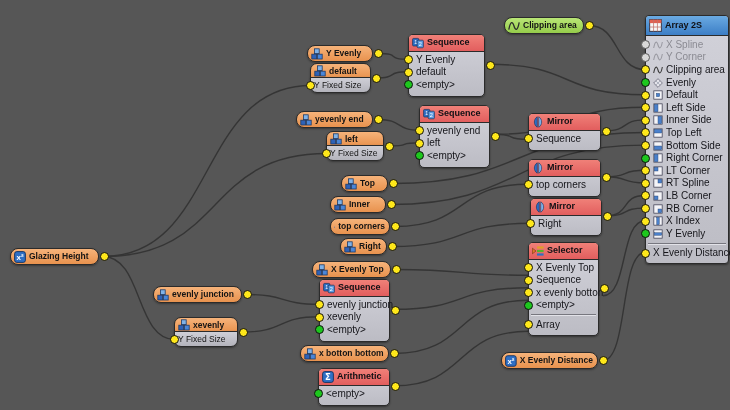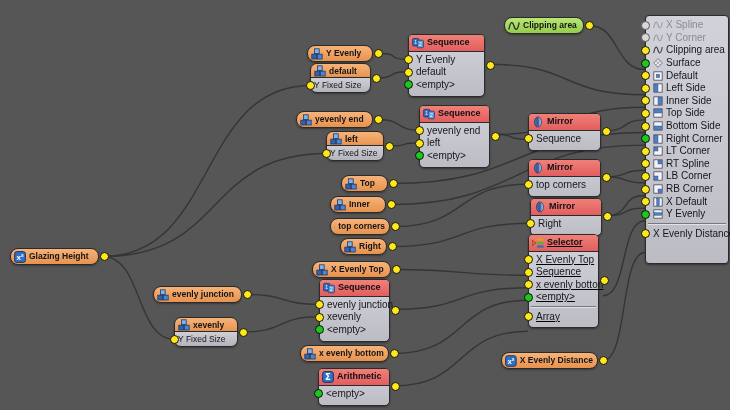--- a/index.html
+++ b/index.html
@@ -184,21 +184,21 @@
       <span class="outtab"></span>
         <span class="dot y" style="right:-10px;top:50%;margin-top:-4.5px;"></span>
       </div>
       <div class="node" style="left: 300px; top: 345px; width: 89px;">
         <div class="pill ">
           <svg width="12" height="12" viewBox="0 0 12 12">
             <rect x="3.4" y="0.8" width="4.8" height="4.8" fill="#7fb2e8" stroke="#1d3a66" stroke-width="0.8"></rect>
             <rect x="0.8" y="6.2" width="4.8" height="4.8" fill="#2e62b8" stroke="#1d3a66" stroke-width="0.8"></rect>
             <rect x="6.4" y="6.2" width="4.8" height="4.8" fill="#4a86d8" stroke="#1d3a66" stroke-width="0.8"></rect>
           </svg>
-          <span class="lbl">x evenly bottom</span>
+          <span class="lbl">x botton bottom</span>
         </div>
       <span class="outtab"></span>
         <span class="dot y" style="right:-10px;top:50%;margin-top:-4.5px;"></span>
       </div>
       <div class="node" style="left: 501px; top: 352px; width: 97px;">
         <div class="pill ">
           <svg width="12" height="12" viewBox="0 0 12 12">
             <rect x="0.6" y="0.6" width="10.8" height="10.8" rx="2.2" fill="#2f6fc4" stroke="#12305e" stroke-width="0.9"></rect>
             <text x="6" y="8.8" font-size="8" font-weight="bold" fill="#fff" text-anchor="middle" font-family="Liberation Sans, sans-serif">x²</text>
           </svg>
@@ -373,21 +373,21 @@
       <div style="padding-top:2px">
             <div class="frow" style="height:12.5px">
               <span class="dot y" style="left:-5.5px;top:50%;margin-top:-4.5px;"></span>
               <span class="lbl">Right</span>
             </div>
           </div>
         </div>
       <span class="outtab"></span>
         <span class="dot y" style="right:-10px;top:50%;margin-top:-4.5px;"></span>
       </div>
-      <div class="node" style="left: 528px; top: 234px; width: 71px; text-decoration: underline;">
+      <div class="node" style="left: 528px; top: 242px; width: 71px;">
         <div class="fnode" style="height:91.5px">
       <div class="fhead">
             <svg width="12" height="12" viewBox="0 0 12 12">
               <path d="M0.4,3.2 L4,6 L0.4,8.8 Z" fill="#e07828" stroke="#5e2c08" stroke-width="0.5"></path>
               <rect x="5" y="1.4" width="6.6" height="2.2" fill="#e0a028"></rect>
               <rect x="5" y="4.9" width="6.6" height="2.2" fill="#58b428"></rect>
               <rect x="5" y="8.4" width="6.6" height="2.2" fill="#3070c0"></rect>
             </svg>
             <span class="ttl">Selector</span>
           </div>
@@ -461,20 +461,30 @@
               <span class="dot g" style="left:-5.5px;top:50%;margin-top:-4.5px;"></span>
               <span class="lbl">&lt;empty&gt;</span>
             </div>
           </div>
         </div>
       <span class="outtab"></span>
         <span class="dot y" style="right:-10px;top:50%;margin-top:-4.5px;"></span>
       </div>
       <div class="node" style="left: 645px; top: 15px; width: 84px;">
         <div class="fnode" style="height:247.2px;border-radius:4px">
+      <div class="fhead blue">
+            <svg width="13" height="13" viewBox="0 0 12 12">
+              <rect x="0.6" y="0.6" width="10.8" height="10.8" fill="#f6f6f6" stroke="#334" stroke-width="0.9"></rect>
+              <rect x="0.6" y="0.6" width="10.8" height="3.2" fill="#e06050"></rect>
+              <line x1="4.2" y1="0.6" x2="4.2" y2="11.4" stroke="#c07068" stroke-width="0.7"></line>
+              <line x1="7.8" y1="0.6" x2="7.8" y2="11.4" stroke="#c07068" stroke-width="0.7"></line>
+              <line x1="0.6" y1="7.4" x2="11.4" y2="7.4" stroke="#c07068" stroke-width="0.7"></line>
+            </svg>
+            <span class="ttl">Array 2S</span>
+          </div>
       <div style="padding-top:3px">
             <div class="frow" style="height:12.6px">
               <span class="dot gray" style="left:-5.5px;top:50%;margin-top:-4.5px;"></span>
               <svg width="10" height="10" viewBox="0 0 12 12">
                 <path d="M0.8,9.6 C2.6,0.4 4.6,1.4 6,6 C7.4,10.6 9.4,11.6 11.2,2.4" fill="none" stroke="#9a9aa2" stroke-width="1.3"></path>
               </svg>
               <span class="lbl grayed">X Spline</span>
             </div>
             <div class="frow" style="height:12.6px">
               <span class="dot gray" style="left:-5.5px;top:50%;margin-top:-4.5px;"></span>
@@ -489,21 +499,21 @@
                 <path d="M0.8,9.6 C2.6,0.4 4.6,1.4 6,6 C7.4,10.6 9.4,11.6 11.2,2.4" fill="none" stroke="#3a3a3a" stroke-width="1.3"></path>
               </svg>
               <span class="lbl ">Clipping area</span>
             </div>
             <div class="frow" style="height:12.6px">
               <span class="dot g" style="left:-5.5px;top:50%;margin-top:-4.5px;"></span>
               <svg width="10" height="10" viewBox="0 0 12 12">
                 <path d="M6,0.8 L11.2,6 L6,11.2 L0.8,6 Z" fill="#e4e4ea" stroke="#556" stroke-width="0.8"></path>
                 <path d="M3.4,3.4 L8.6,8.6 M8.6,3.4 L3.4,8.6" stroke="#8890a0" stroke-width="0.7"></path>
               </svg>
-              <span class="lbl ">Surface</span>
+              <span class="lbl ">Evenly</span>
             </div>
             <div class="frow" style="height:12.6px">
               <span class="dot y" style="left:-5.5px;top:50%;margin-top:-4.5px;"></span>
               <svg width="10" height="10" viewBox="0 0 12 12">
                 <rect x="1" y="1" width="10" height="10" fill="#f4f4f8" stroke="#3c3c50" stroke-width="0.9"></rect>
                 <rect x="4" y="4" width="4" height="4" fill="#4a80cc" stroke="#27446f" stroke-width="0.5"></rect>
               </svg>
               <span class="lbl ">Default</span>
             </div>
             <div class="frow" style="height:12.6px">
@@ -521,21 +531,21 @@
                 <rect x="6" y="1.5" width="4.5" height="9" fill="#4a80cc" stroke="#27446f" stroke-width="0.5"></rect>
               </svg>
               <span class="lbl ">Inner Side</span>
             </div>
             <div class="frow" style="height:12.6px">
               <span class="dot y" style="left:-5.5px;top:50%;margin-top:-4.5px;"></span>
               <svg width="10" height="10" viewBox="0 0 12 12">
                 <rect x="1" y="1" width="10" height="10" fill="#f4f4f8" stroke="#3c3c50" stroke-width="0.9"></rect>
                 <rect x="1.5" y="1.5" width="9" height="4.5" fill="#4a80cc" stroke="#27446f" stroke-width="0.5"></rect>
               </svg>
-              <span class="lbl ">Top Side</span>
+              <span class="lbl ">Top Left</span>
             </div>
             <div class="frow" style="height:12.6px">
               <span class="dot y" style="left:-5.5px;top:50%;margin-top:-4.5px;"></span>
               <svg width="10" height="10" viewBox="0 0 12 12">
                 <rect x="1" y="1" width="10" height="10" fill="#f4f4f8" stroke="#3c3c50" stroke-width="0.9"></rect>
                 <rect x="1.5" y="6" width="9" height="4.5" fill="#4a80cc" stroke="#27446f" stroke-width="0.5"></rect>
               </svg>
               <span class="lbl ">Bottom Side</span>
             </div>
             <div class="frow" style="height:12.6px">
@@ -577,21 +587,21 @@
                 <rect x="6" y="6" width="4.5" height="4.5" fill="#4a80cc" stroke="#27446f" stroke-width="0.5"></rect>
               </svg>
               <span class="lbl ">RB Corner</span>
             </div>
             <div class="frow" style="height:12.6px">
               <span class="dot y" style="left:-5.5px;top:50%;margin-top:-4.5px;"></span>
               <svg width="10" height="10" viewBox="0 0 12 12">
                 <rect x="1" y="1" width="10" height="10" fill="#f4f4f8" stroke="#3c3c50" stroke-width="0.9"></rect>
                 <rect x="4.5" y="1.5" width="3" height="9" fill="#4a80cc" stroke="#27446f" stroke-width="0.5"></rect>
               </svg>
-              <span class="lbl ">X Default</span>
+              <span class="lbl ">X Index</span>
             </div>
             <div class="frow" style="height:12.6px">
               <span class="dot g" style="left:-5.5px;top:50%;margin-top:-4.5px;"></span>
               <svg width="10" height="10" viewBox="0 0 12 12">
                 <rect x="1" y="1" width="10" height="10" fill="#f4f4f8" stroke="#3c3c50" stroke-width="0.9"></rect>
                 <rect x="1.5" y="4.5" width="9" height="3" fill="#4a80cc" stroke="#27446f" stroke-width="0.5"></rect>
               </svg>
               <span class="lbl ">Y Evenly</span>
             </div>
             <div class="divider"></div>

